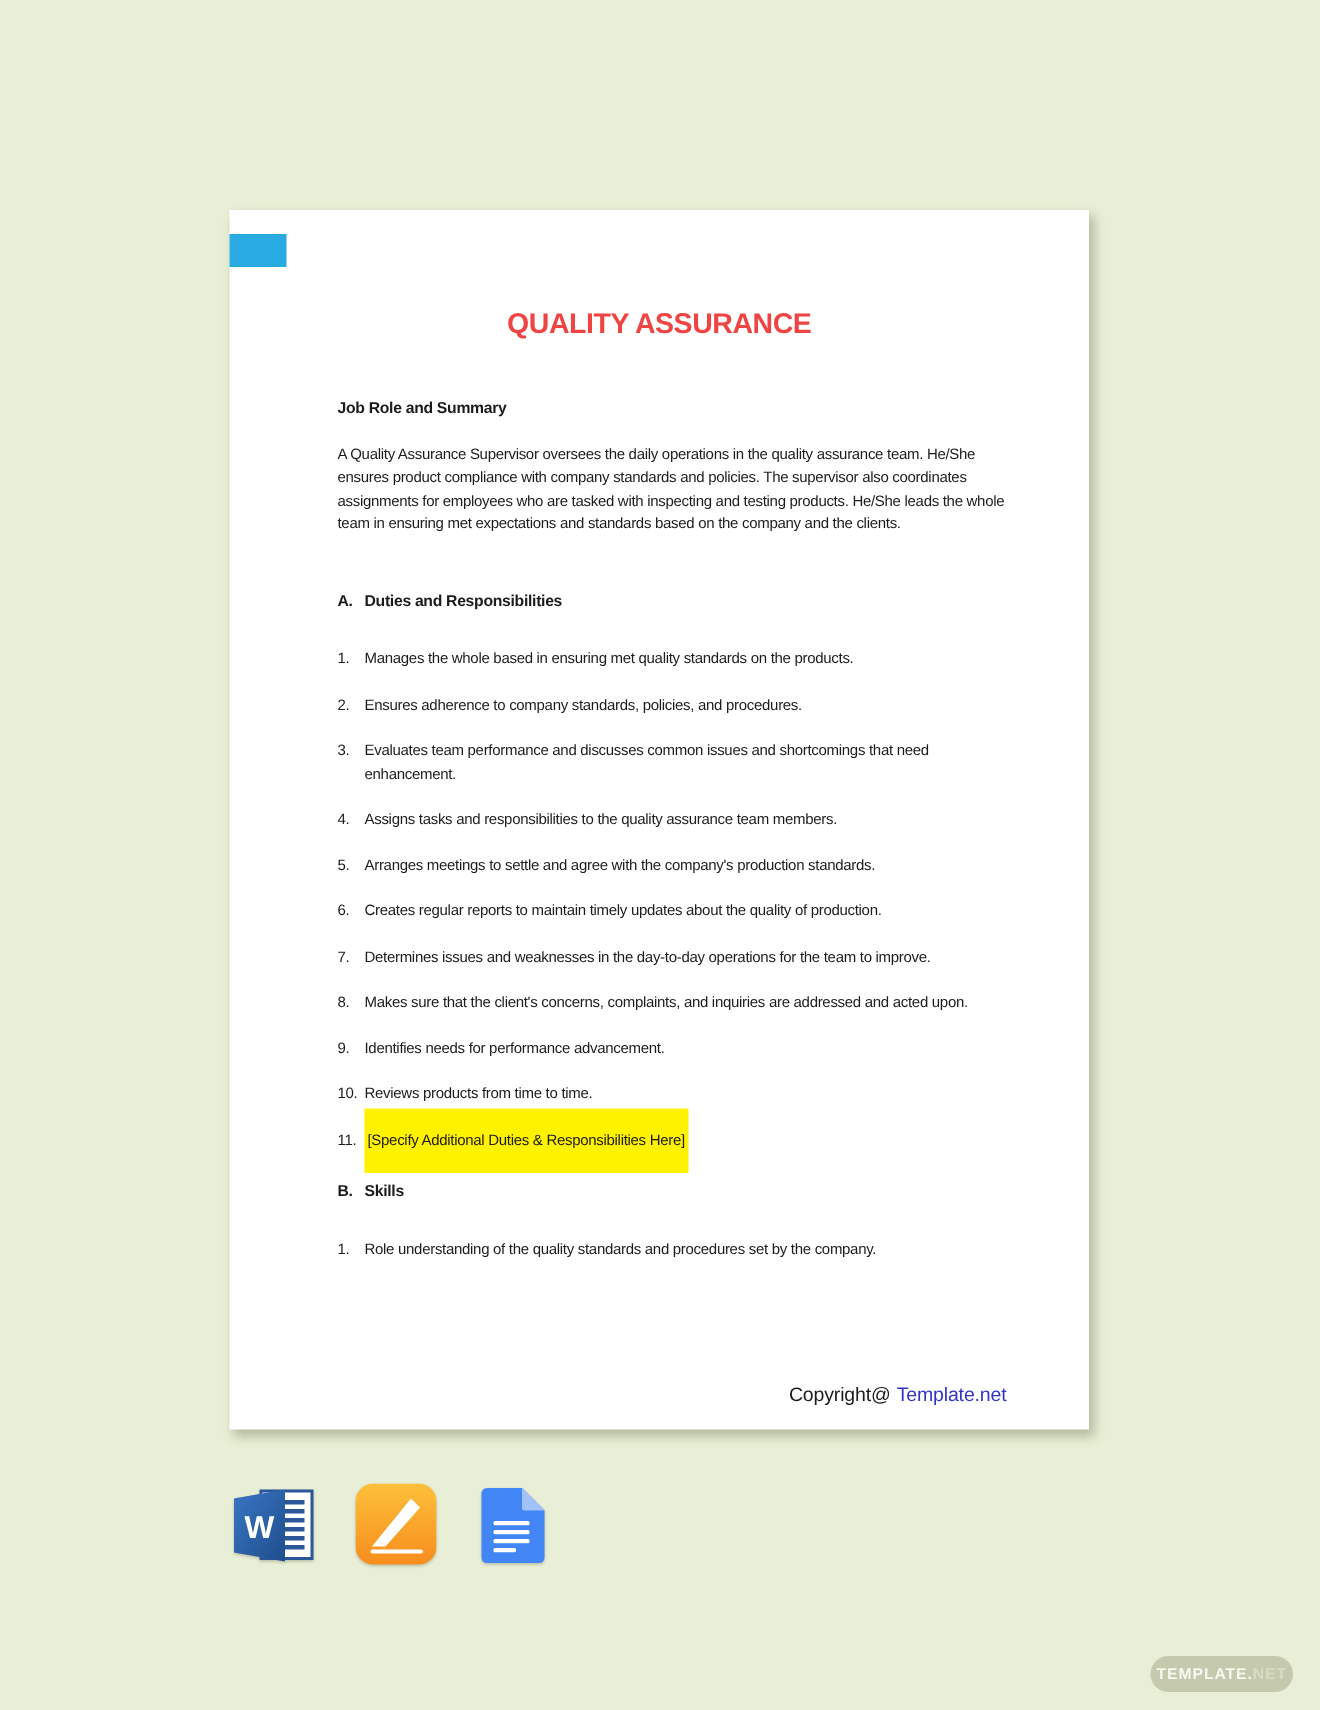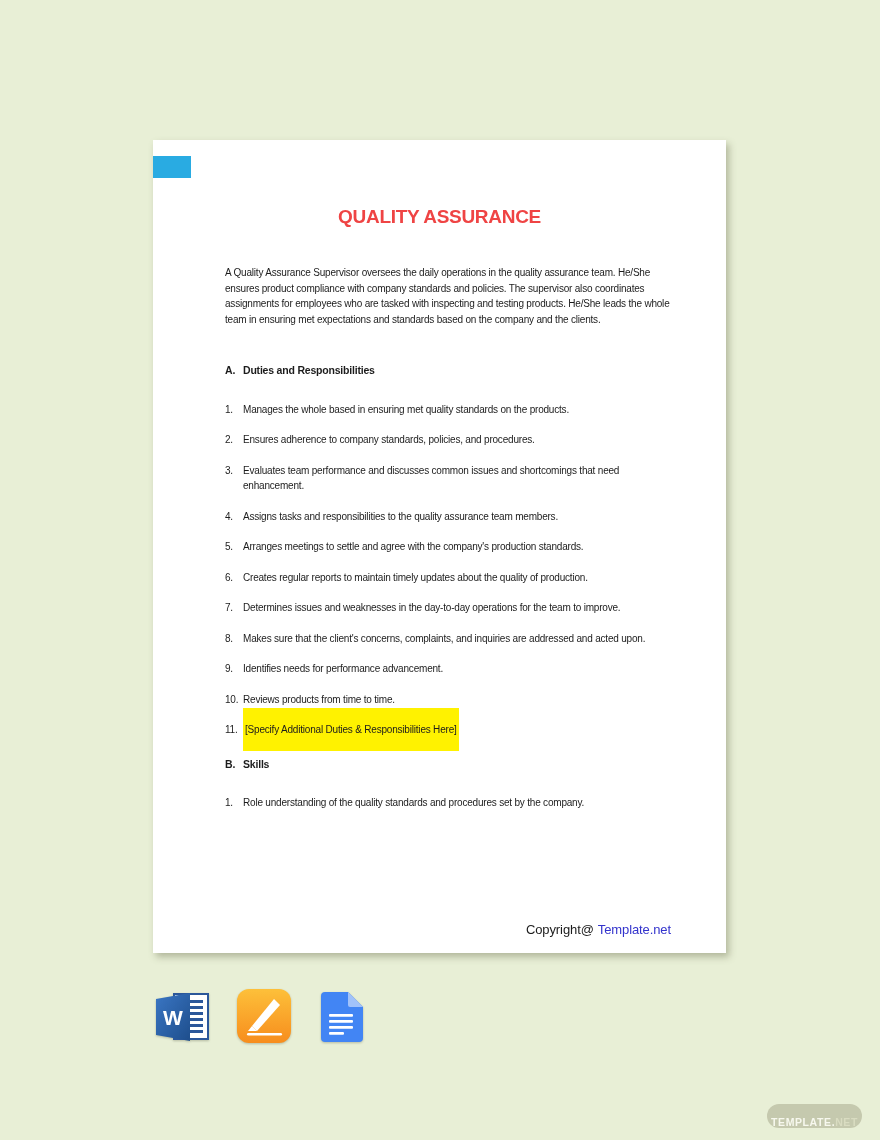--- a/index.html
+++ b/index.html
@@ -72,37 +72,38 @@
     position:absolute; left:153px; top:988px;
     display:flex; align-items:center; gap:26px;
     height:58px;
   }
   .app-icon { cursor:pointer; display:block; filter:drop-shadow(0 1px 1px rgba(90,95,70,0.35)); }
   .badge {
     position:absolute; right:18px; bottom:12px;
     width:95px; height:24px;
     background:#c5c9ae;
     border-radius:12px;
-    display:flex; align-items:flex-end; justify-content:center;
+    display:flex; align-items:center; justify-content:center;
     font-size:10.5px; font-weight:bold; letter-spacing:0.6px;
   }
   .badge .brand { color:#f7f8ee; }
   .badge .tld { color:#d9dcc1; }
 </style>
 </head>
 <body>
 
 <div class="page">
   <div class="corner-tab"></div>
 
   <h1 class="doc-title">
     <span>QUALITY ASSURANCE</span>
   </h1>
 
   <div class="content">
+    <div class="h2">Job Role and Summary</div>
     <p class="summary-para">A Quality Assurance Supervisor oversees the daily operations in the quality assurance team. He/She ensures product compliance with company standards and policies. The supervisor also coordinates assignments for employees who are tasked with inspecting and testing products. He/She leads the whole team in ensuring met expectations and standards based on the company and the clients.</p>
 
     <div class="h2 ab-heading">
       <span class="ab-label">A.</span>
       <span>Duties and Responsibilities</span>
     </div>
 
     <ol class="plain">
       <li>
           <span class="num">1.</span>

